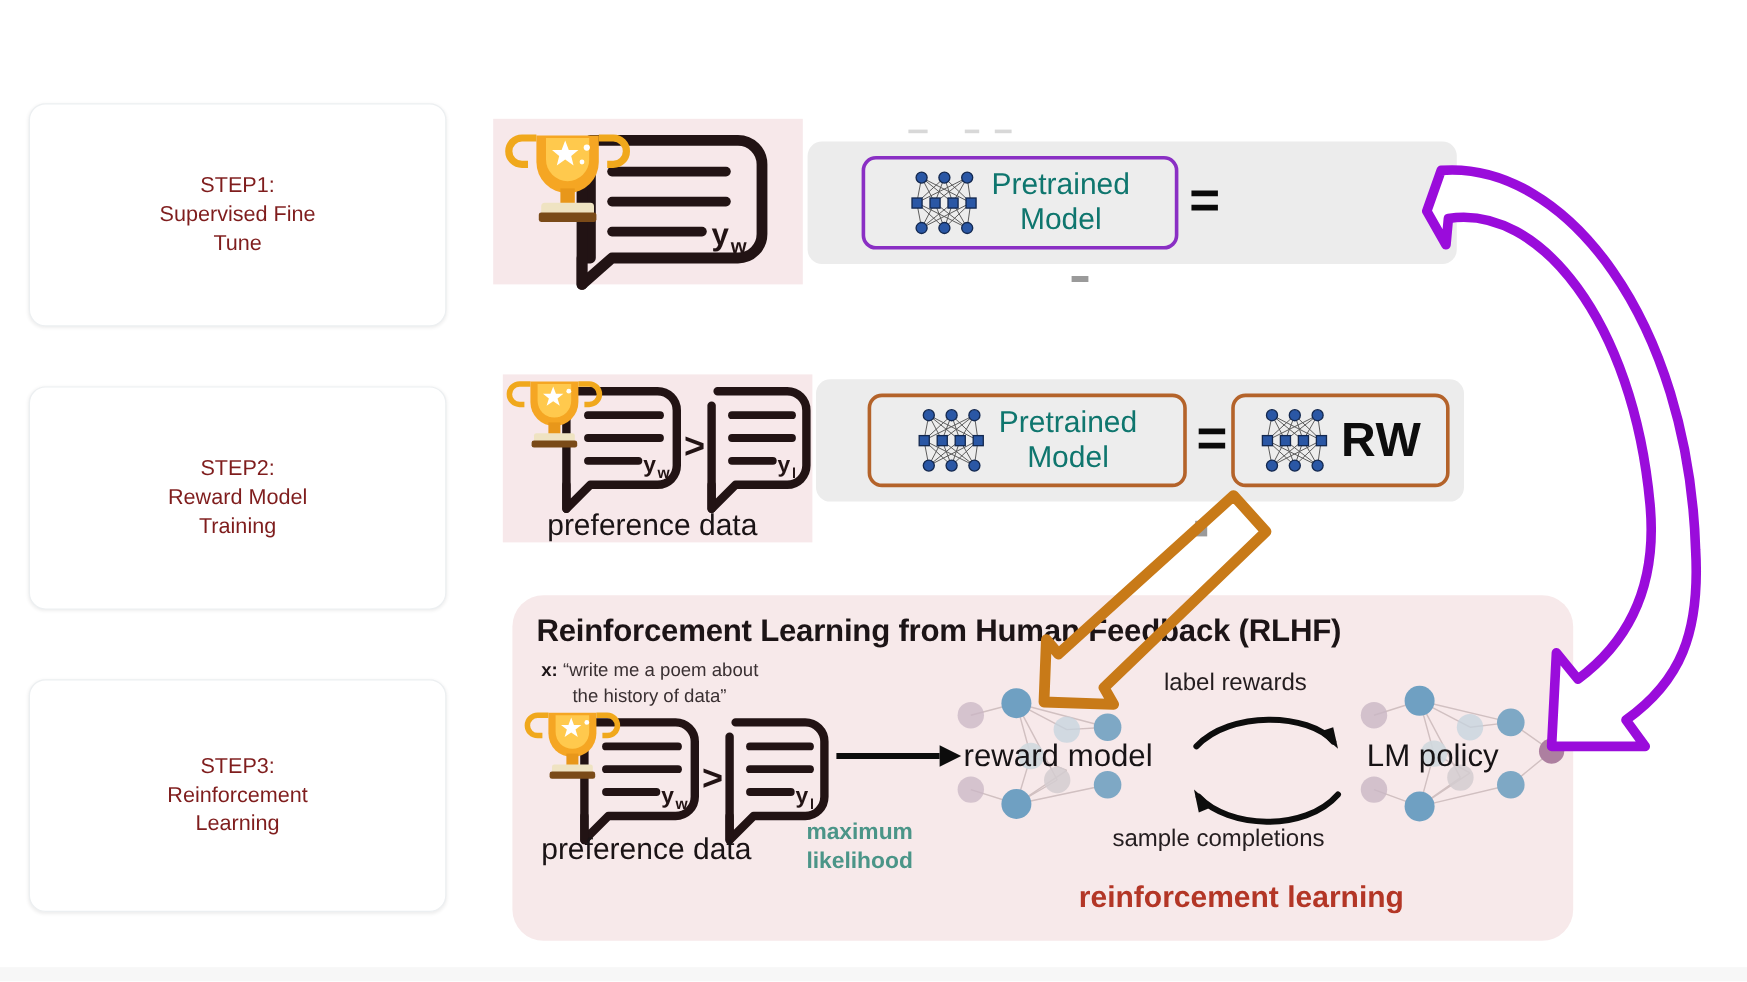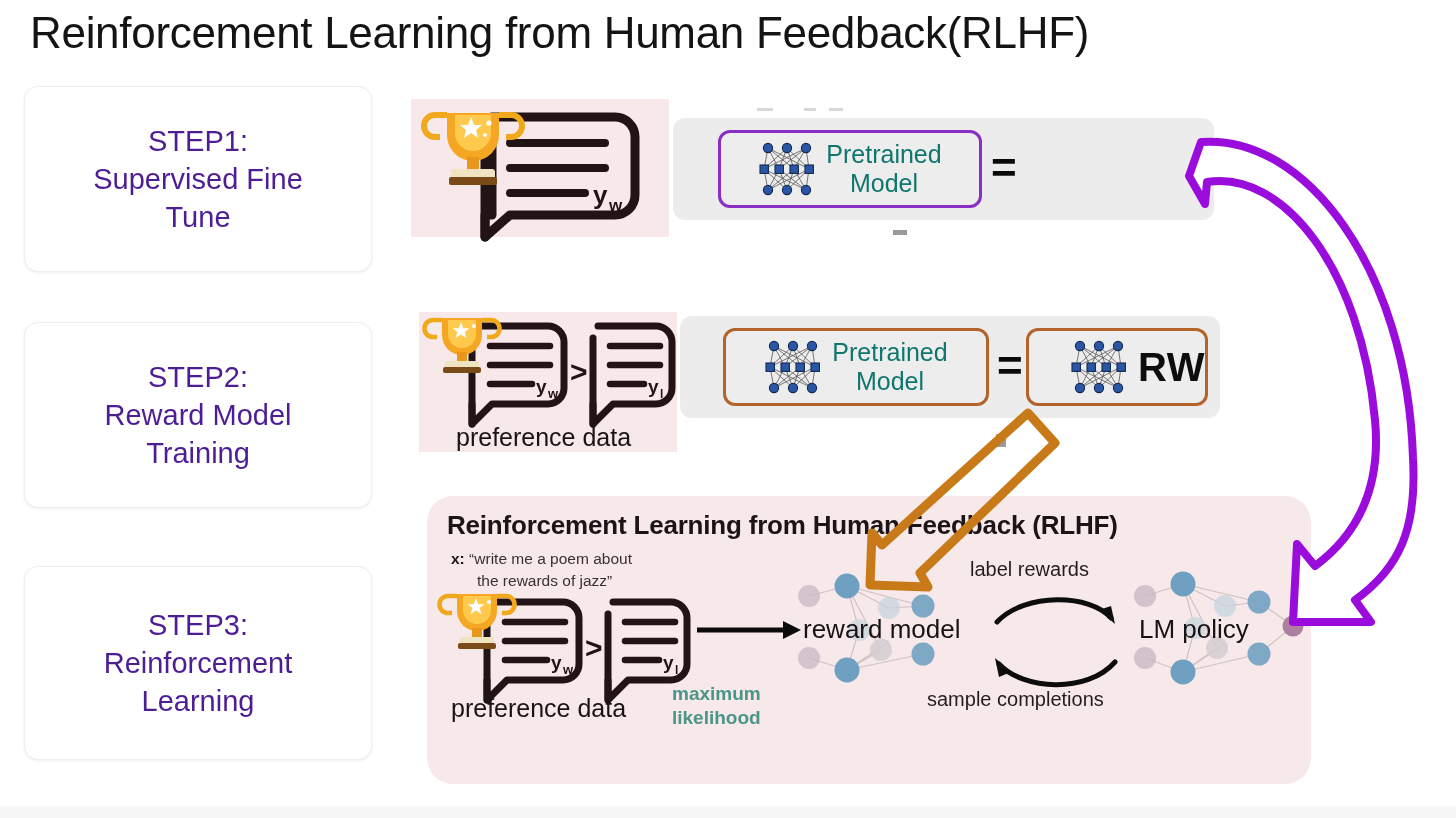--- a/index.html
+++ b/index.html
@@ -22,21 +22,21 @@
   
   .step-card {
     position: absolute; left: 24px; width: 348px;
     background: #ffffff; border: 1px solid #eceff1;
     border-radius: 14px;
     box-shadow: 0 1px 3px rgba(0,0,0,.07);
     display: flex; align-items: center; justify-content: center;
     text-align: center;
   }
   .step-card .step-text {
-    font-size: 29px; line-height: 1.32; color: #4c1d95; font-weight: 400;
+    font-size: 18px; line-height: 1.32; color: #7f1d1d; font-weight: 400;
   }
   #step-card-1 { top: 86px;  height: 186px; }
   #step-card-2 { top: 322px; height: 186px; }
   #step-card-3 { top: 566px; height: 194px; }
 
   .pink-tile {
     background: #f7e8ea;
     display: flex; align-items: center; justify-content: center;
     position: relative;
   }
@@ -103,21 +103,20 @@
     position: absolute; left: 0; top: 806px; width: 1456px; height: 12px;
     background: #f7f7f7;
   }
   svg { display: block; overflow: visible; }
 </style>
 </head>
 <body>
 
 <div class="slide">
 
-  <div class="page-title">Reinforcement Learning from Human Feedback(RLHF)</div>
 
   <div class="step-card" id="step-card-1">
     <div class="step-text" style="white-space:pre-line">STEP1:
 Supervised Fine
 Tune</div>
   </div>
   <div class="step-card" id="step-card-2">
     <div class="step-text" style="white-space:pre-line">STEP2:
 Reward Model
 Training</div>
@@ -263,21 +262,21 @@
         <rect x="32" y="27" width="8.4" height="8.4"></rect>
           <rect x="47" y="27" width="8.4" height="8.4"></rect>
       </g>
     </svg>
     <div class="model-label" style="white-space:pre-line">Pretrained
 Model</div>
   </div>
 
   <div class="op eq" style="position:absolute;left:997px;top:344px;">=</div>
 
-  <div class="model-box brown-bd" style="position:absolute;left:1026px;top:328px;width:182px;height:78px;justify-content:flex-end;">
+  <div class="model-box brown-bd" style="position:absolute;left:1026px;top:328px;width:182px;height:78px;">
     <svg width="58" height="62" viewBox="0 0 58 62">
       <g stroke="#3c3c3c" stroke-width="0.8" opacity="0.85">
         <path d="M10,10 L6,31 M10,10 L21,31 M10,10 L36,31 M10,10 L51,31
                  M29,10 L6,31 M29,10 L21,31 M29,10 L36,31 M29,10 L51,31
                  M48,10 L6,31 M48,10 L21,31 M48,10 L36,31 M48,10 L51,31
                  M6,31 L10,52 M6,31 L29,52 M6,31 L48,52
                  M21,31 L10,52 M21,31 L29,52 M21,31 L48,52
                  M36,31 L10,52 M36,31 L29,52 M36,31 L48,52
                  M51,31 L10,52 M51,31 L29,52 M51,31 L48,52"></path>
       </g>
@@ -298,21 +297,21 @@
   </div>
   <div style="position:absolute;left:996px;top:434px;width:10px;height:13px;background:#9a9a9a;"></div>
 
   <div class="rlhf-panel">
 
     <div class="rlhf-title">Reinforcement Learning from Human Feedback (RLHF)</div>
 
     <div class="rlhf-prompt">
       <span><b>x:</b>
       <span>“write me a poem about</span></span>
-      <span class="ind">the rewards of jazz”</span>
+      <span class="ind">the history of data”</span>
     </div>
 
     <svg style="position:absolute;left:8px;top:92px;" width="250" height="150" viewBox="0 0 250 150">
       <path d="M57 14 H128 a16 16 0 0 1 16 16 V76 a16 16 0 0 1 -16 16 H72 L52 112 V92" fill="none" stroke="#221314" stroke-width="7" stroke-linejoin="round" stroke-linecap="round"></path>
       <path d="M52 112 V26" stroke="#221314" stroke-width="7" stroke-linecap="round"></path>
       <line x1="70" y1="34" x2="130" y2="34" stroke="#221314" stroke-width="6.5" stroke-linecap="round"></line>
       <line x1="70" y1="53" x2="130" y2="53" stroke="#221314" stroke-width="6.5" stroke-linecap="round"></line>
       <line x1="70" y1="72" x2="112" y2="72" stroke="#221314" stroke-width="6.5" stroke-linecap="round"></line>
       <text x="116" y="81" font-family="'Liberation Sans',sans-serif" font-size="19" font-weight="600" fill="#221314">y</text>
       <text x="128" y="86" font-family="'Liberation Sans',sans-serif" font-size="13" font-weight="600" fill="#221314">w</text>
@@ -386,20 +385,21 @@
       <circle cx="56" cy="114" r="12.5" fill="#6fa0c2"></circle>
       <circle cx="68" cy="70" r="11" fill="#cfd8de" opacity=".9"></circle>
       <circle cx="90" cy="90" r="11" fill="#d4ccd0" opacity=".85"></circle>
       <circle cx="98" cy="48" r="11" fill="#c4d3de" opacity=".75"></circle>
       <circle cx="132" cy="44" r="11.5" fill="#7ea8c5"></circle>
       <circle cx="132" cy="96" r="11.5" fill="#7ea8c5"></circle>
       <circle cx="166" cy="68" r="10.5" fill="#ad7fa0"></circle>
     </svg>
     <div class="lm-label">LM policy</div>
 
+    <div class="rl-caption">reinforcement learning</div>
   </div>
 
   <svg style="position:absolute;left:850px;top:405px;pointer-events:none;" width="230" height="200" viewBox="0 0 230 200">
     <path d="M178 8 L205 38 L70 168 L78 182 L20 180 L22 128 L32 140 Z" fill="none" stroke="#c87a18" stroke-width="9" stroke-linejoin="round" stroke-linecap="round"></path>
   </svg>
 
   <svg style="position:absolute;left:1185px;top:128px;pointer-events:none;" width="265" height="545" viewBox="0 0 265 545">
     <path d="M16 14
              C 120 6, 222 140, 228 330
              C 232 400, 215 440, 170 472

